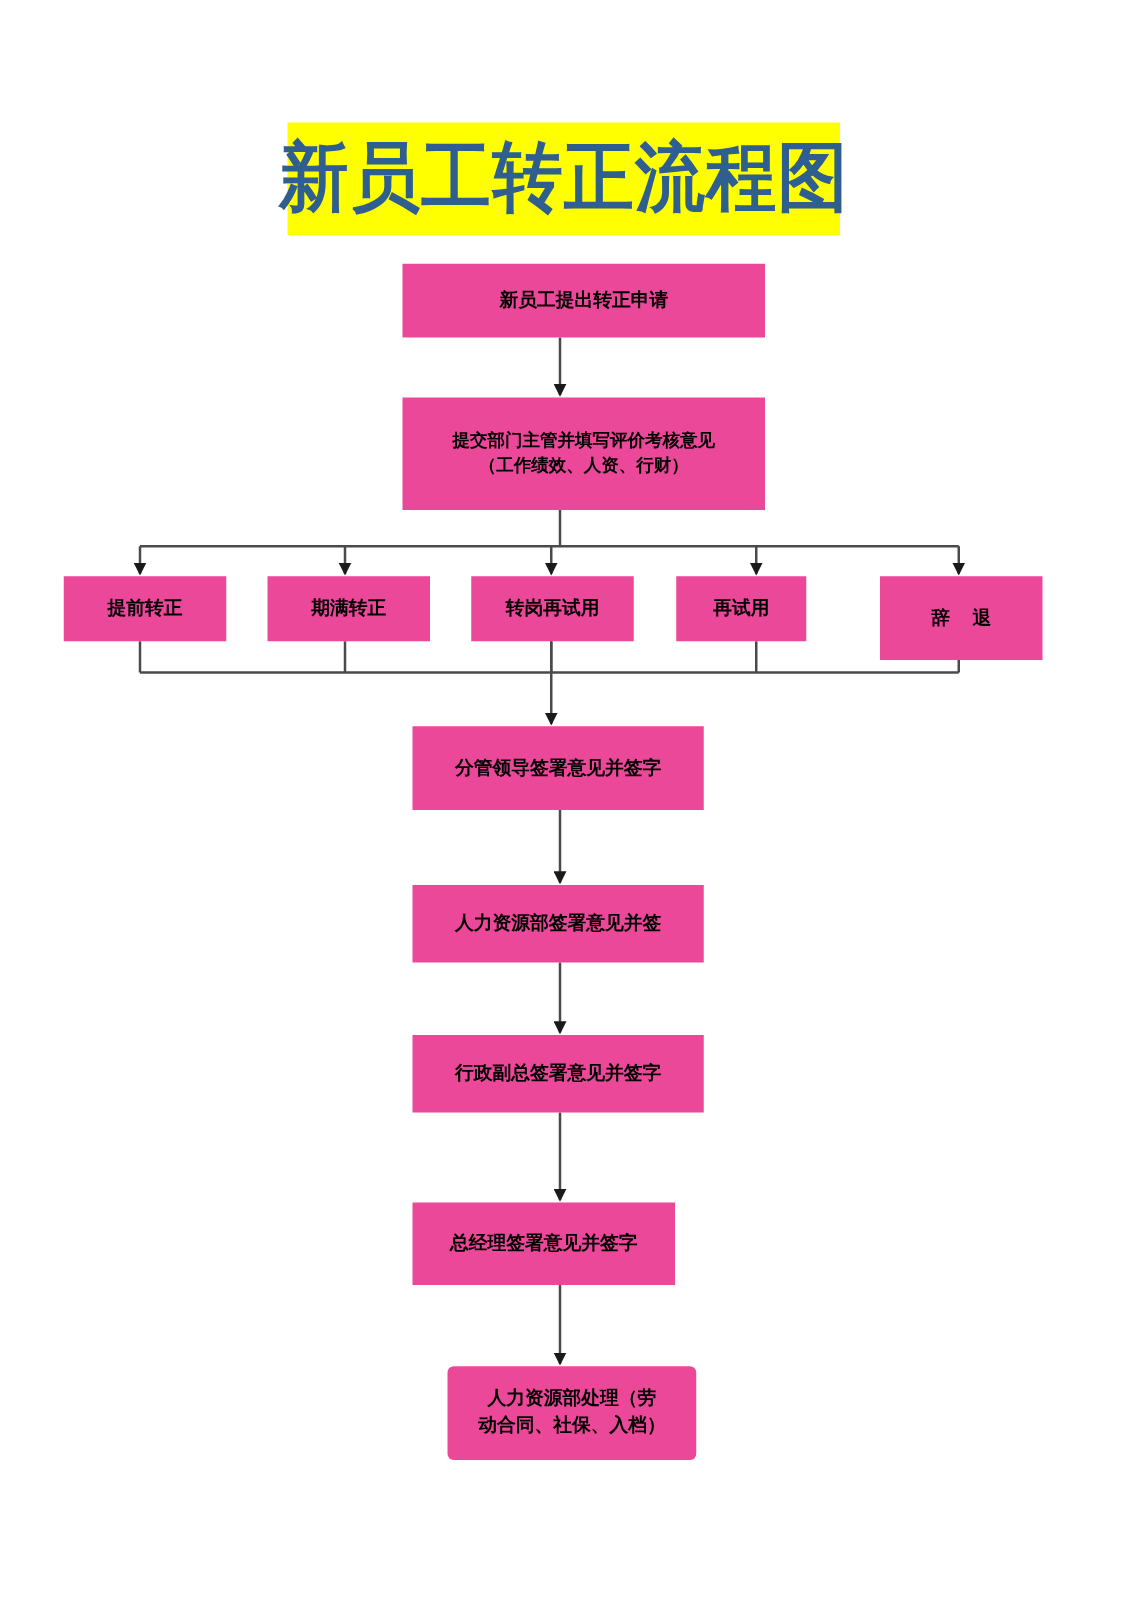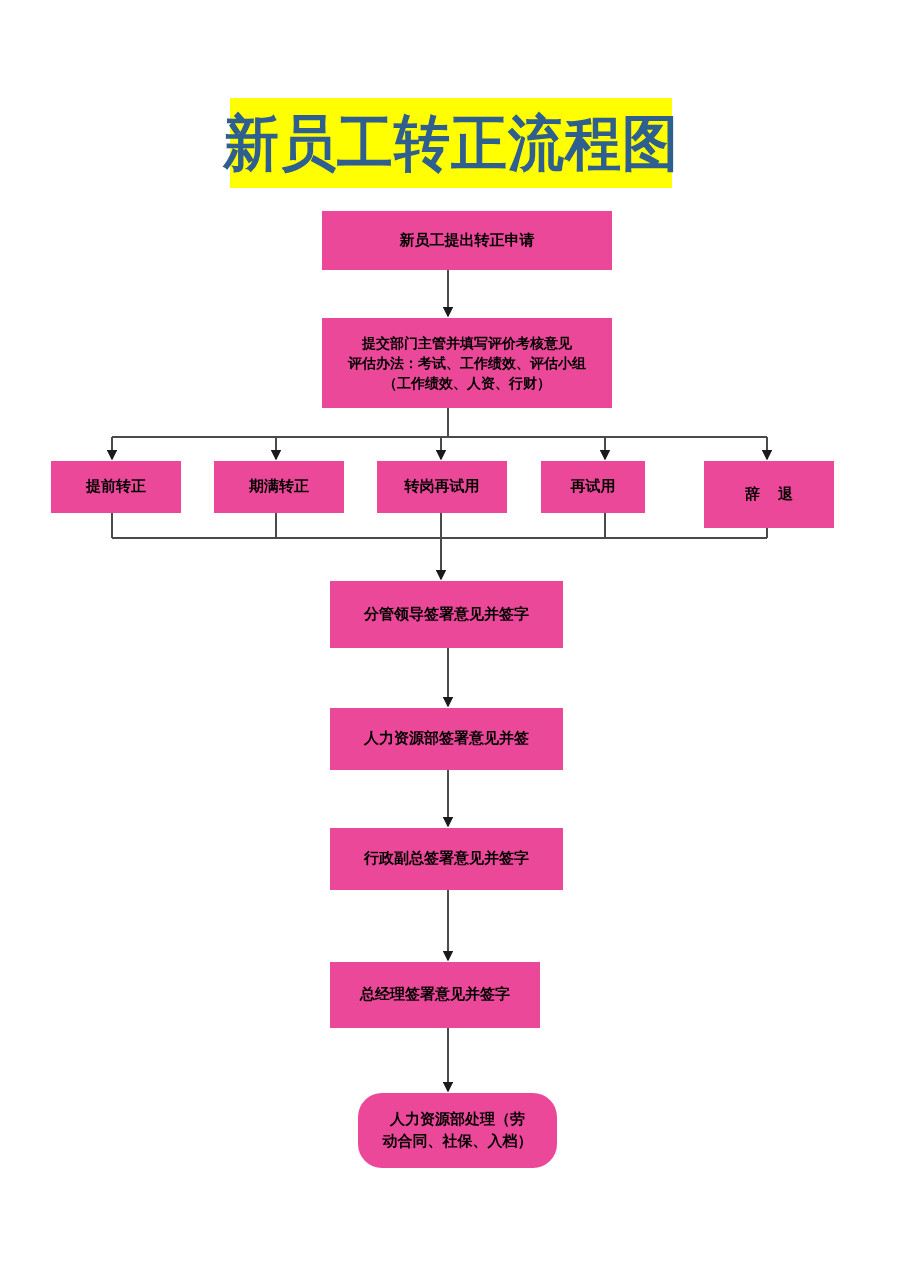--- a/index.html
+++ b/index.html
@@ -55,21 +55,21 @@
     align-items: center;
     justify-content: center;
     text-align: center;
     color: #000000;
     font-weight: 700;
     font-size: 15px;
     line-height: 1.45;
     padding: 2px 6px;
   }
   .node.rounded {
-    border-radius: 24px;
+    border-radius: 5px;
     font-family: Liberation Serif, serif;
   }
   .node .lines {
     display: block;
   }
   .node .lines span {
     display: block;
     white-space: nowrap;
   }
 
@@ -140,21 +140,20 @@
   <div class="title-text">新员工转正流程图</div>
 </div>
 
 <div class="node" id="node-apply">
   <span>新员工提出转正申请</span>
 </div>
 
 <div class="node" id="node-submit">
   <span class="lines">
     <span>提交部门主管并填写评价考核意见</span>
-    <span>评估办法：考试、工作绩效、评估小组</span>
     <span>（工作绩效、人资、行财）</span>
   </span>
 </div>
 
 <div class="node" id="node-early">
   <span>提前转正</span>
 </div>
 
 <div class="node" id="node-expire">
   <span>期满转正</span>

